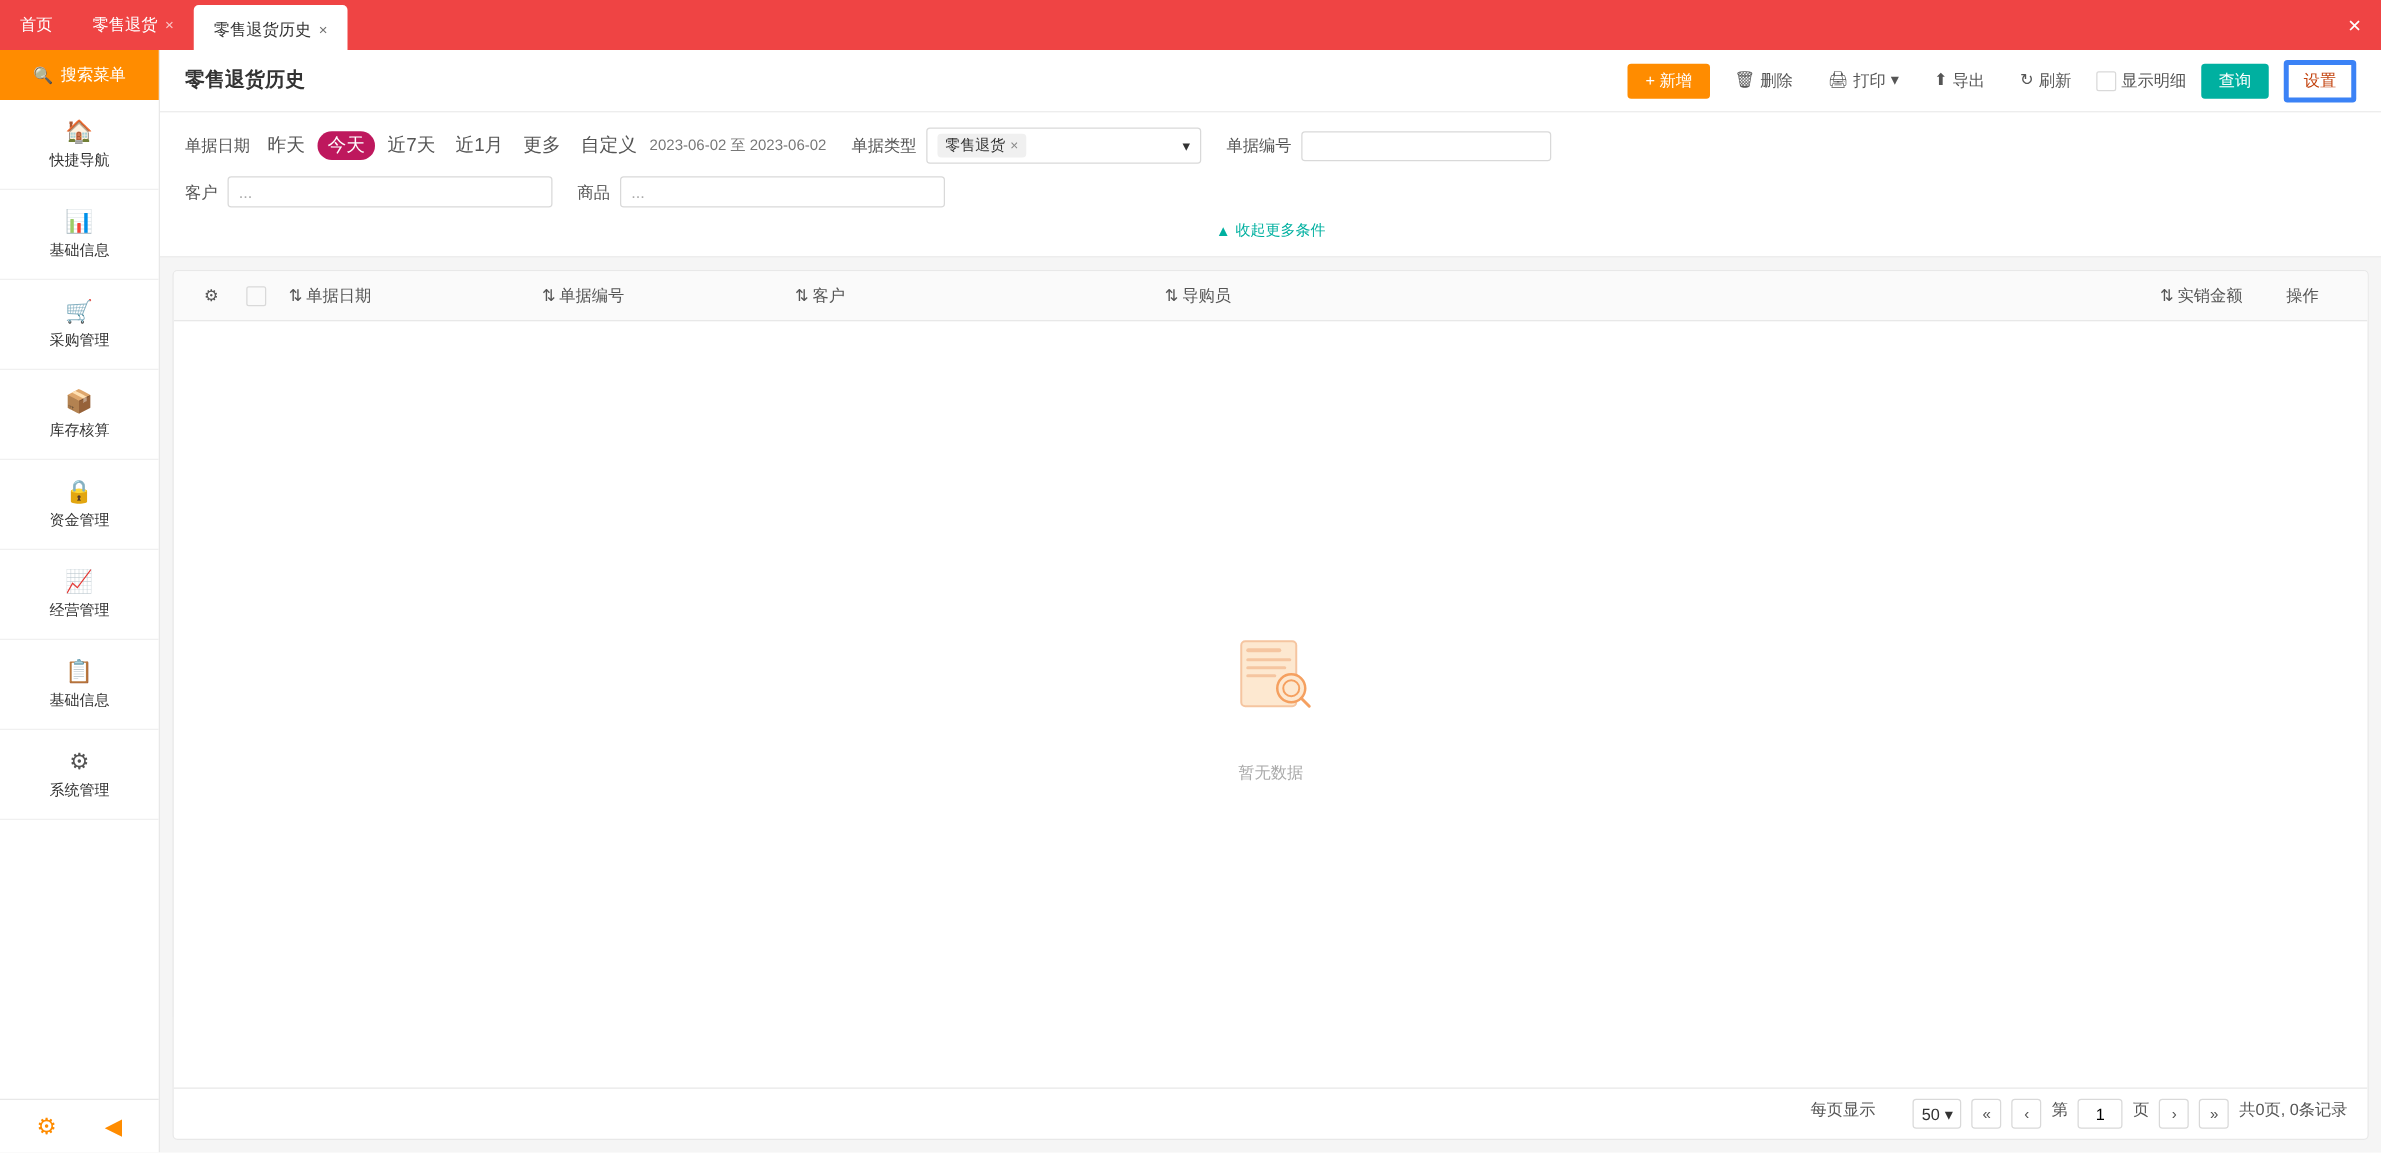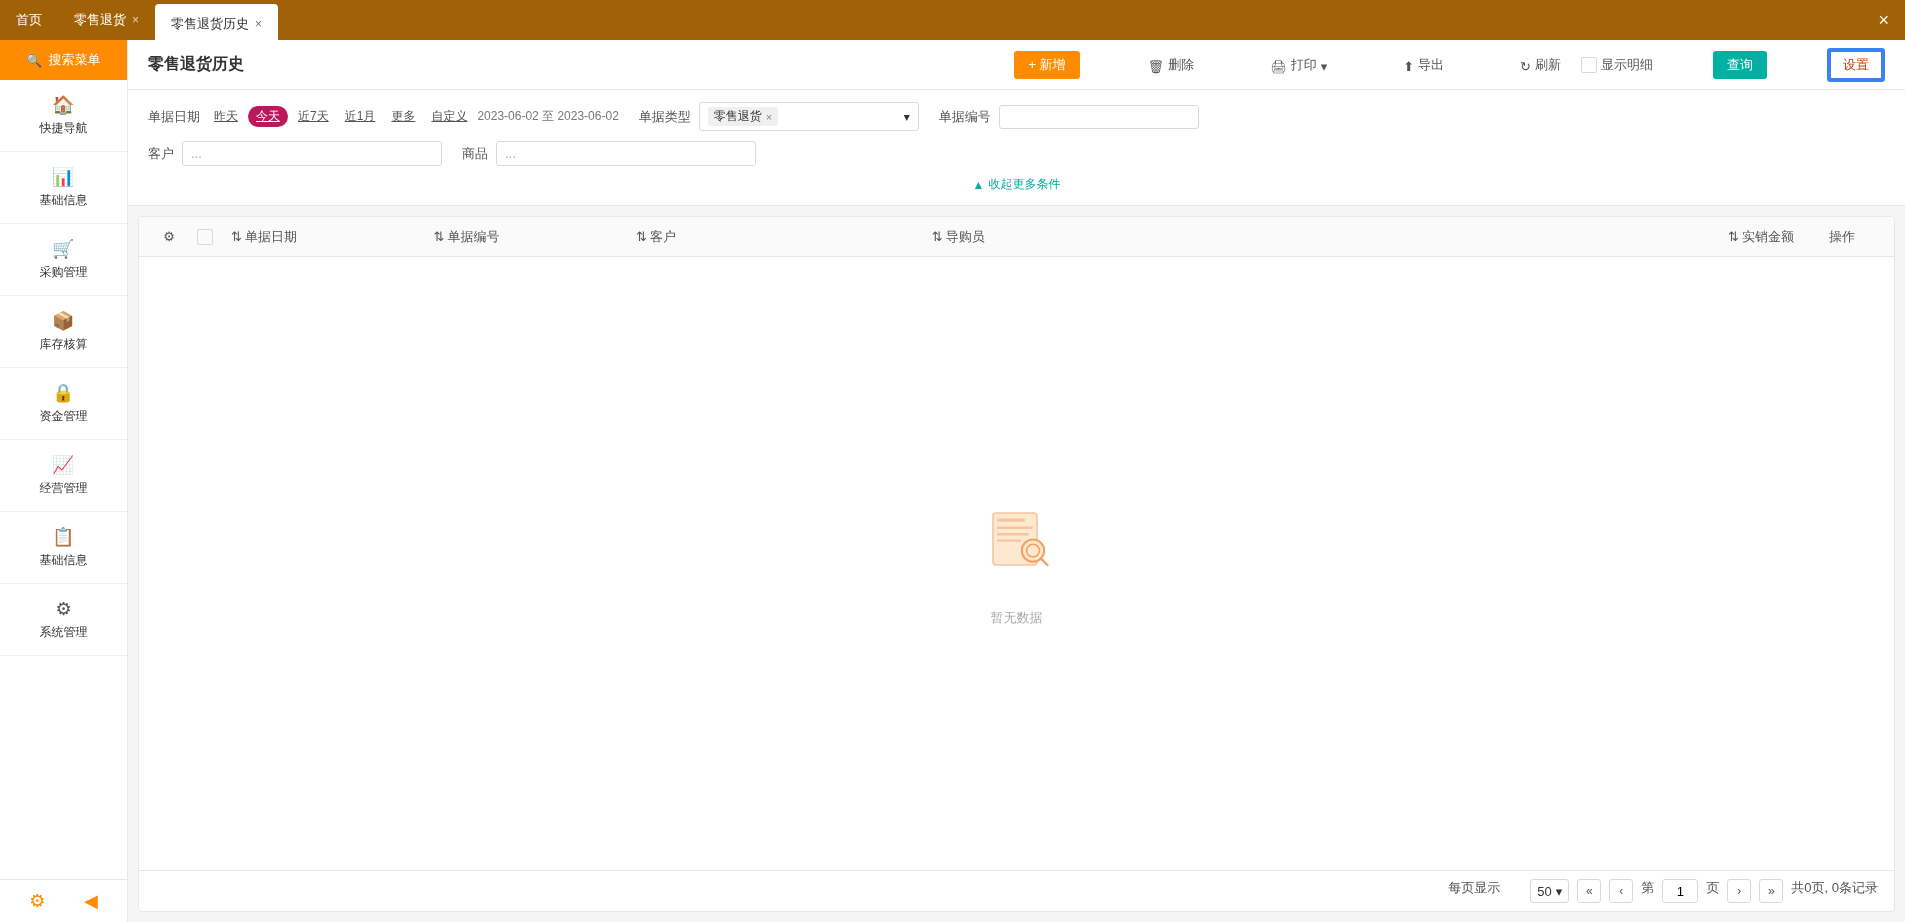--- a/index.html
+++ b/index.html
@@ -1,21 +1,21 @@
 <!DOCTYPE html>
 <html><head>
   <meta charset="utf-8">
   <style>
     * { box-sizing: border-box; margin: 0; padding: 0; font-family: 'Microsoft YaHei', Arial, sans-serif; }
     body { width: 1905px; height: 922px; overflow: hidden; display: flex; flex-direction: column; background: #f5f5f5; }
 
     
     .top-bar {
       height: 40px;
-      background: #a16207;
+      background: #ef4444;
       display: flex;
       align-items: center;
       padding: 0;
       flex-shrink: 0;
     }
     .top-bar-tabs {
       display: flex;
       align-items: stretch;
       height: 100%;
       flex: 1;
@@ -141,28 +141,27 @@
       font-weight: 600;
       color: #333;
     }
     .header-actions {
       display: flex;
       align-items: center;
       gap: 12px;
     }
     .action-btn {
       display: flex;
-      align-items: flex-end;
+      align-items: flex-start;
       gap: 4px;
       font-size: 13px;
       color: #555;
       cursor: pointer;
       padding: 4px 8px;
       border-radius: 3px;
-      margin-left: 48px;
     }
     .action-btn.primary {
       background: #ff8c00;
       color: #fff;
       padding: 5px 14px;
     }
     .action-btn.secondary {
       background: #00b0a0;
       color: #fff;
       padding: 5px 14px;
@@ -198,26 +197,25 @@
       color: #555;
       white-space: nowrap;
     }
     .date-filter {
       display: flex;
       align-items: center;
       gap: 4px;
       flex-wrap: wrap;
     }
     .date-btn {
-      font-size: 12px;
+      font-size: 15px;
       color: #555;
       cursor: pointer;
       padding: 2px 6px;
       border-radius: 3px;
-      text-decoration: underline;
     }
     .date-btn.active {
       background: #be185d;
       color: #fff;
       border-radius: 12px;
       padding: 2px 8px;
     }
     .date-range {
       font-size: 12px;
       color: #777;

